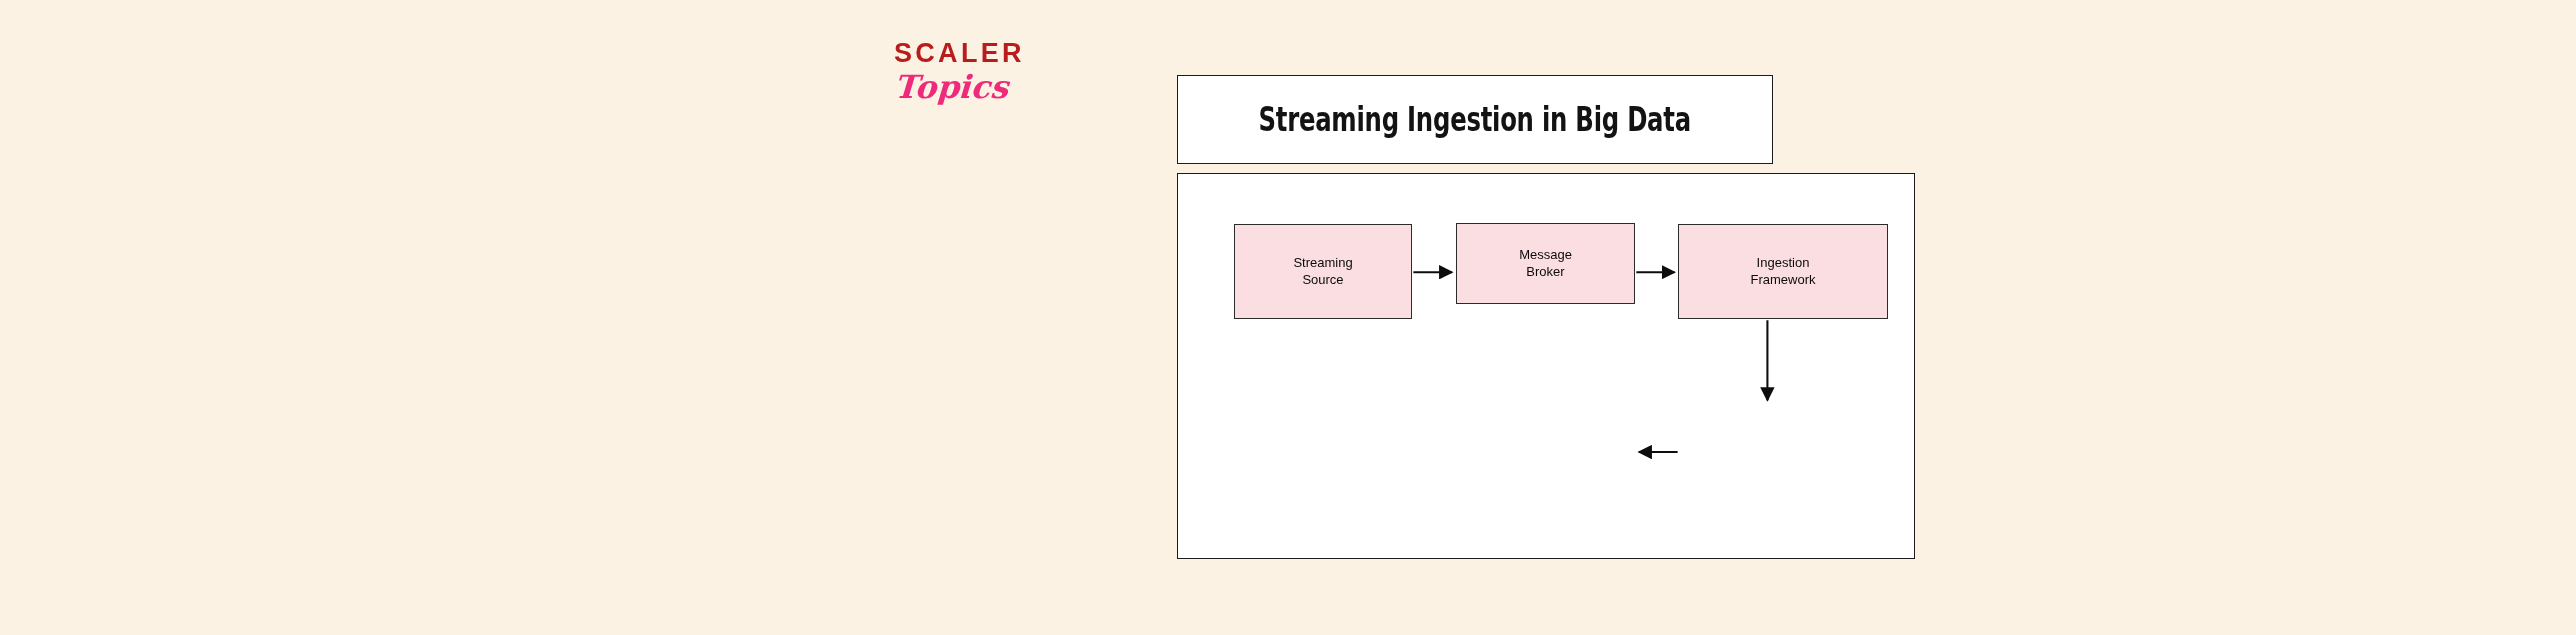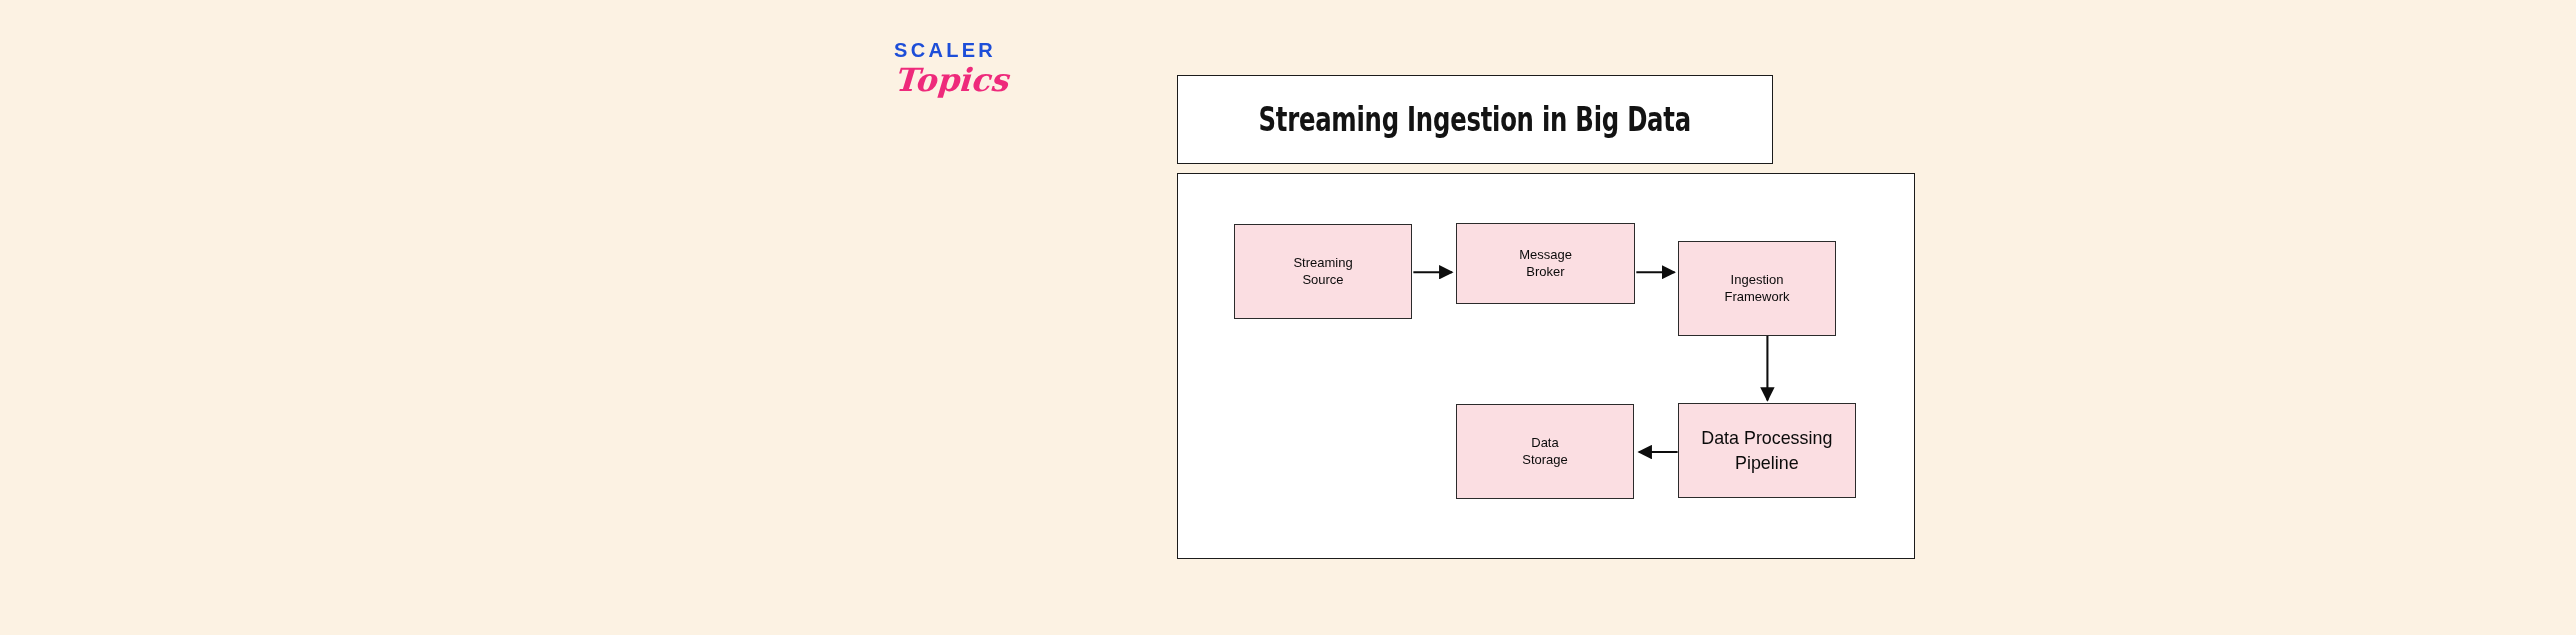--- a/index.html
+++ b/index.html
@@ -19,23 +19,23 @@
   #logo {
     position: absolute;
     left: 894px;
     top: 40px;
     width: 155px;
     height: 88px;
   }
   #logo-wordmark {
     font-family: "Liberation Sans", sans-serif;
     font-weight: 700;
-    font-size: 20px;
+    font-size: 27px;
     letter-spacing: 3.3px;
-    color: #1d4ed8;
+    color: #b91c1c;
     line-height: 1;
     white-space: nowrap;
   }
   #logo-script {
     font-family: "DejaVu Serif", serif;
     font-style: italic;
     font-weight: 700;
     font-size: 32px;
     color: #ee2a7b;
     line-height: 1;
@@ -109,21 +109,21 @@
     white-space: pre-line;
     padding: 0 2.1px;
   }
   .node-label.narrow {
     transform: scaleX(0.94);
   }
 
   
   #node-streaming-source   { left: 56px;  top: 50px;  width: 178px; height: 95px; }
   #node-message-broker     { left: 278px;  top: 49px;  width: 179px; height: 81px; }
-  #node-ingestion-framework{ left: 500px;  top: 50px;  width: 158px; height: 95px; margin-top: 17px; }
+  #node-ingestion-framework{ left: 500px;  top: 50px;  width: 210px; height: 95px; }
   #node-data-storage       { left: 278px;  top: 230px; width: 178px; height: 95px; }
   #node-data-pipeline      { left: 500px;  top: 229px; width: 178px; height: 95px; }
 
   #node-data-pipeline .node-label { font-size: 19px; }
 </style>
 </head>
 <body>
 
 <div id="logo">
   <div id="logo-wordmark">SCALER</div>
@@ -160,24 +160,16 @@
   <div class="node" id="node-message-broker">
     <span class="node-label">Message
 Broker</span>
   </div>
 
   <div class="node" id="node-ingestion-framework">
     <span class="node-label">Ingestion
 Framework</span>
   </div>
 
-  <div class="node" id="node-data-storage">
-    <span class="node-label">Data
-Storage</span>
-  </div>
 
-  <div class="node" id="node-data-pipeline">
-    <span class="node-label narrow">Data Processing
-Pipeline</span>
-  </div>
 
 </div>
 
 
 </body></html>

